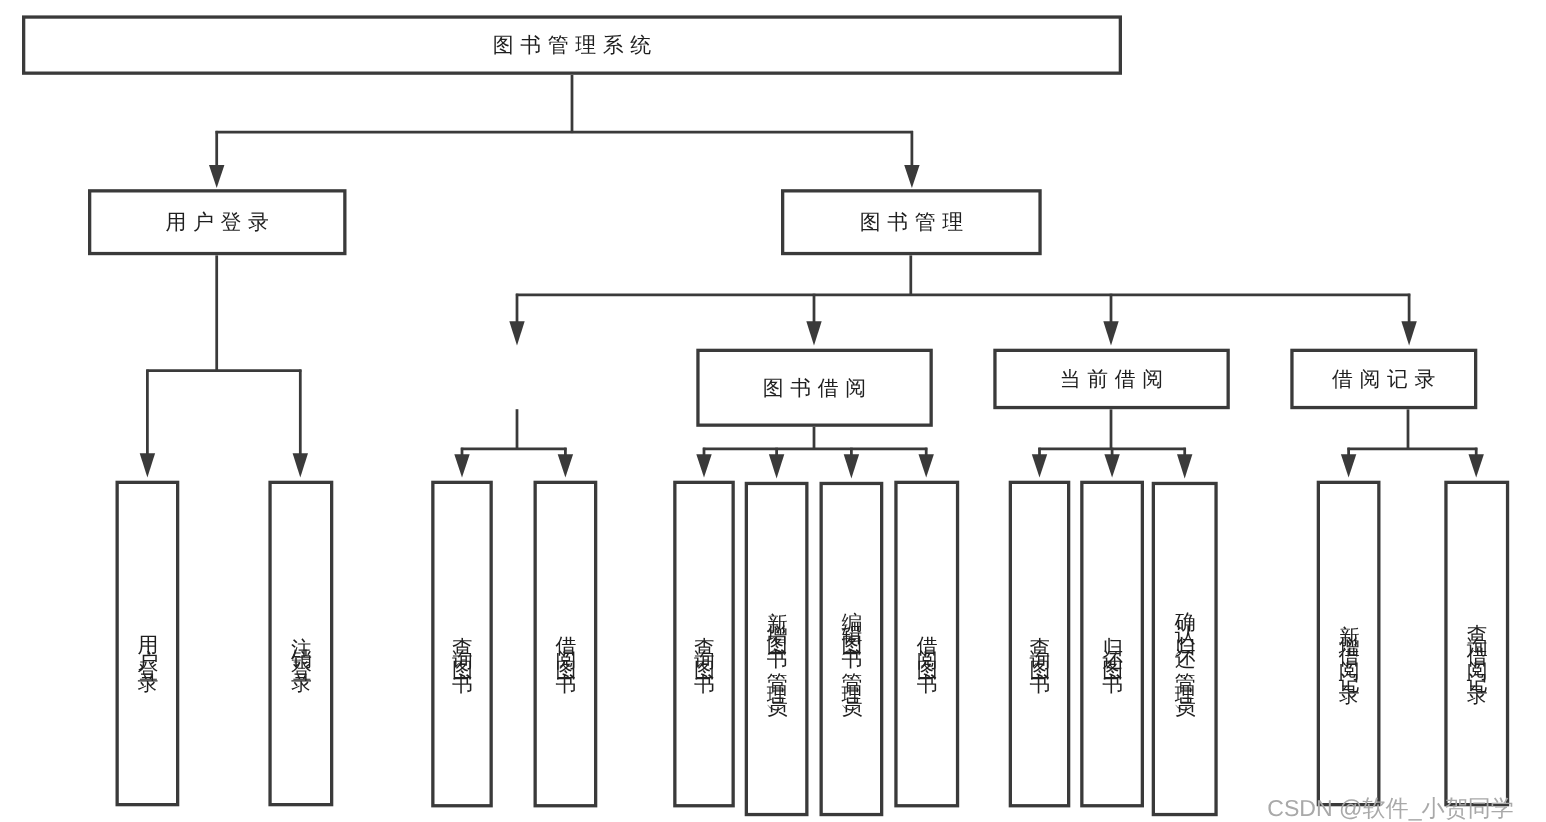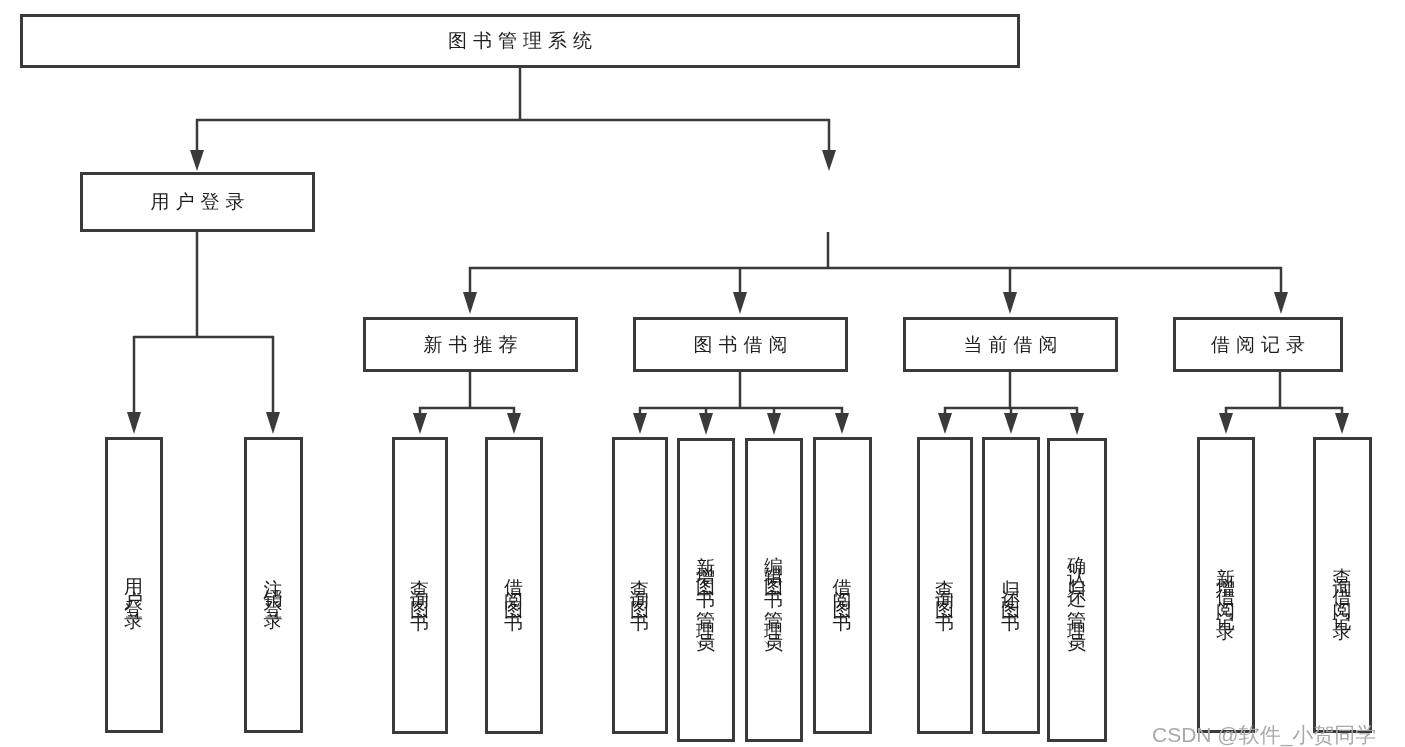--- a/index.html
+++ b/index.html
@@ -143,23 +143,23 @@
       <line x1="1226" y1="407" x2="1226" y2="415"></line>
       <polygon points="1219,413 1233,413 1226,434"></polygon>
       <line x1="1342" y1="407" x2="1342" y2="415"></line>
       <polygon points="1335,413 1349,413 1342,434"></polygon>
     </g>
   </svg>
 
   <div class="box" style="left:20px; top:14px; width:1000px; height:54px;">图书管理系统</div>
 
   <div class="box" style="left:80px; top:172px; width:235px; height:60px;">用户登录</div>
+  <div class="box" style="left:710px; top:172px; width:237px; height:60px;">图书管理</div>
 
-  <div class="box" style="left:363px; top:317px; width:215px; height:55px;">新书推荐</div>
-  <div class="box" style="left:633px; top:317px; width:215px; height:55px;font-family:Liberation Mono, monospace;">图书借阅</div>
+  <div class="box" style="left:633px; top:317px; width:215px; height:71px;font-family:Liberation Mono, monospace;">图书借阅</div>
   <div class="box" style="left:903px; top:317px; width:215px; height:55px;text-align:right;">当前借阅</div>
   <div class="box" style="left:1173px; top:317px; width:170px; height:55px;">借阅记录</div>
 
   <div class="vbox" style="left:105px; top:437px; width:58px; height:296px;">用户登录</div>
   <div class="vbox" style="left:244px; top:437px; width:59px; height:296px;">注销登录</div>
 
   <div class="vbox" style="left:392px; top:437px; width:56px; height:297px;">查询图书</div>
   <div class="vbox" style="left:485px; top:437px; width:58px; height:297px;">借阅图书</div>
 
   <div class="vbox" style="left:612px; top:437px; width:56px; height:297px;">查询图书</div>

